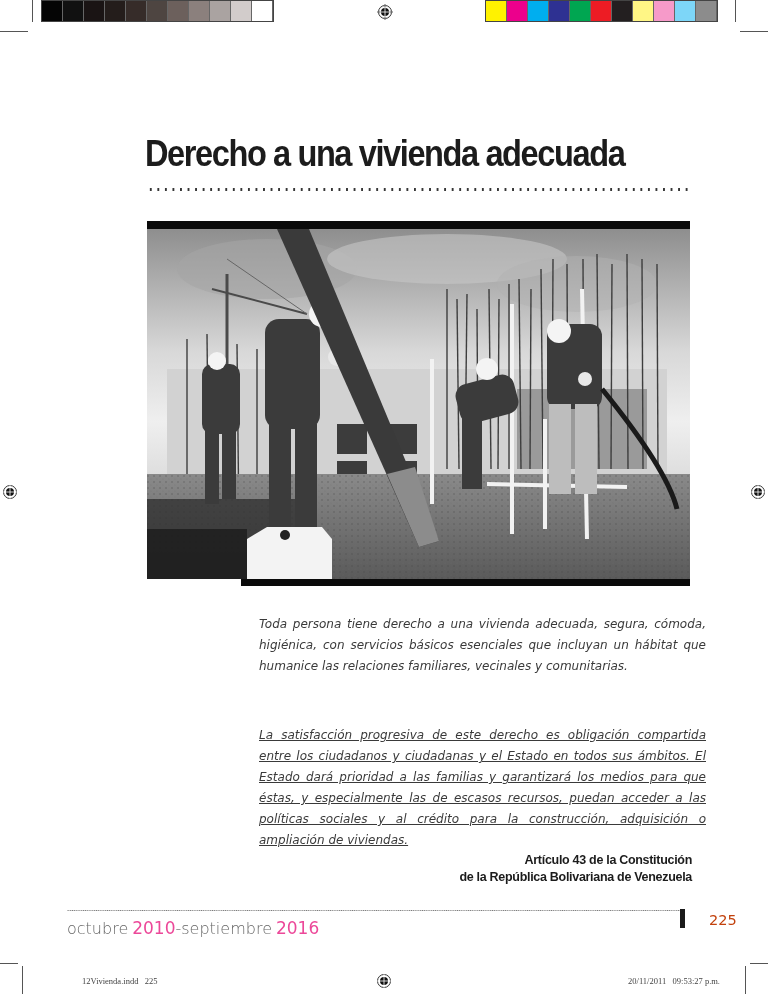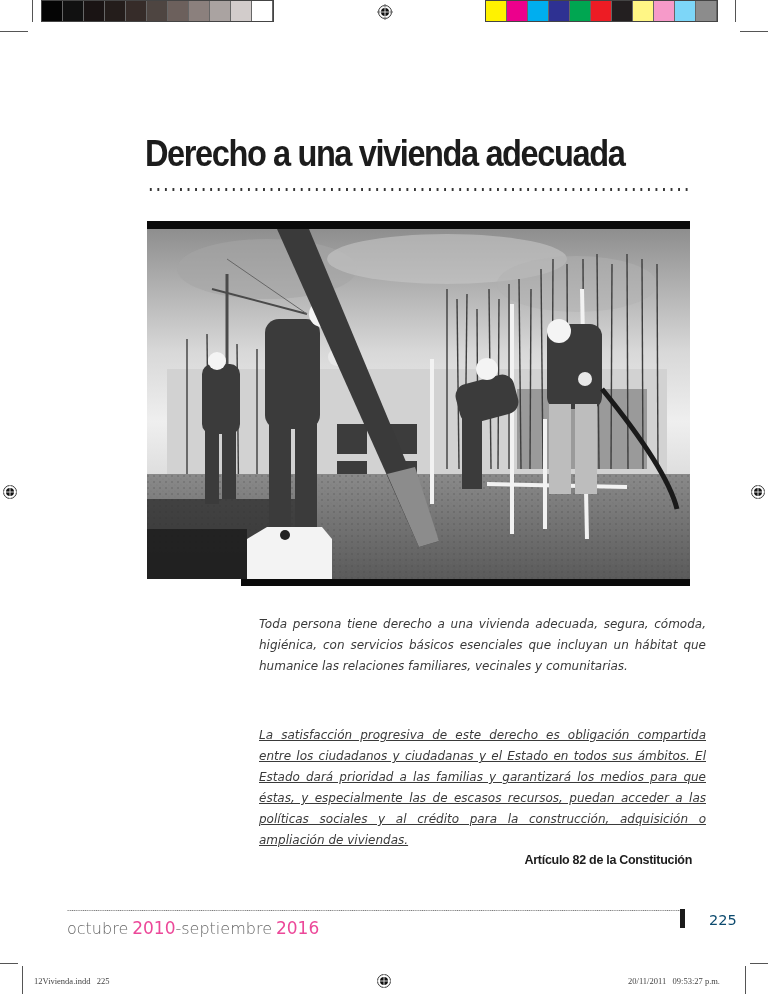--- a/index.html
+++ b/index.html
@@ -36,23 +36,23 @@
             font-weight:bold; font-size:12.5px; line-height:17px; color:#1c1c1c; letter-spacing:-0.3px; }
 
   
   .foot-dots { position:absolute; left:67px; top:910px; width:617px; height:1px;
                background-image:radial-gradient(circle, #777 0.6px, transparent 0.8px);
                background-size:2.2px 1px; background-repeat:repeat-x; }
   .foot-left { position:absolute; left:67px; top:918px; font-family:"DejaVu Sans", sans-serif; font-size:12.5px; color:#555; }
   .foot-left .light { font-weight:300; font-size:16px; color:#666;text-align:center; }
   .foot-left .strong { font-size:17px; color:#ec4899; }
   .foot-bar { position:absolute; left:680px; top:909px; width:5px; height:19px; background:#1a1a1a; }
-  .foot-page { position:absolute; left:709px; top:912px; font-size:14.5px; color:#0c4a6e; }
-
-  .slug { position:absolute; top:976px; font-family:"Liberation Serif", serif; font-size:8.5px; color:#444; }
+  .foot-page { position:absolute; left:709px; top:912px; font-size:14.5px; color:#c2410c; }
+
+  .slug { position:absolute; top:976px; font-family:"Liberation Serif", serif; font-size:8.5px; color:#444;margin-left:48px; }
 </style>
 </head>
 <body>
 
 <div class="crop-v" style="left:32px; top:0; height:22px;"></div>
 <div class="crop-h" style="left:0; top:31px; width:28px;"></div>
 <div class="crop-v" style="left:735px; top:0; height:22px;"></div>
 <div class="crop-h" style="left:740px; top:31px; width:28px;"></div>
 
 <div class="swatches" id="gray-swatches" style="left:41px;">
@@ -226,21 +226,22 @@
 
     <rect x="0" y="300" width="100" height="50" fill="#1c1c1c" opacity="0.8"></rect>
   </svg>
 </div>
 <div class="photo-bar-bottom"></div>
 
 <p class="quote p1">Toda persona tiene derecho a una vivienda adecuada, segura, cómoda, higiénica, con servicios básicos esenciales que incluyan un hábitat que humanice las relaciones familiares, vecinales y comunitarias.</p>
 <p class="quote p2">La satisfacción progresiva de este derecho es obligación compartida entre los ciudadanos y ciudadanas y el Estado en todos sus ámbitos. El Estado dará prioridad a las familias y garantizará los medios para que éstas, y especialmente las de escasos recursos, puedan acceder a las políticas sociales y al crédito para la construcción, adquisición o ampliación de viviendas.</p>
 
 <div class="source">
-  <div>Artículo 82 de la Constitución</div>
+  <div>Artículo 43 de la Constitución</div>
+  <div>de la República Bolivariana de Venezuela</div>
 </div>
 
 <div class="foot-dots"></div>
 <div class="foot-left">
   <span class="light">octubre</span>
   <span class="strong">2010</span><span class="light">-septiembre</span>
   <span class="strong">2016</span>
 </div>
 <div class="foot-bar"></div>
 <div class="foot-page">225</div>

